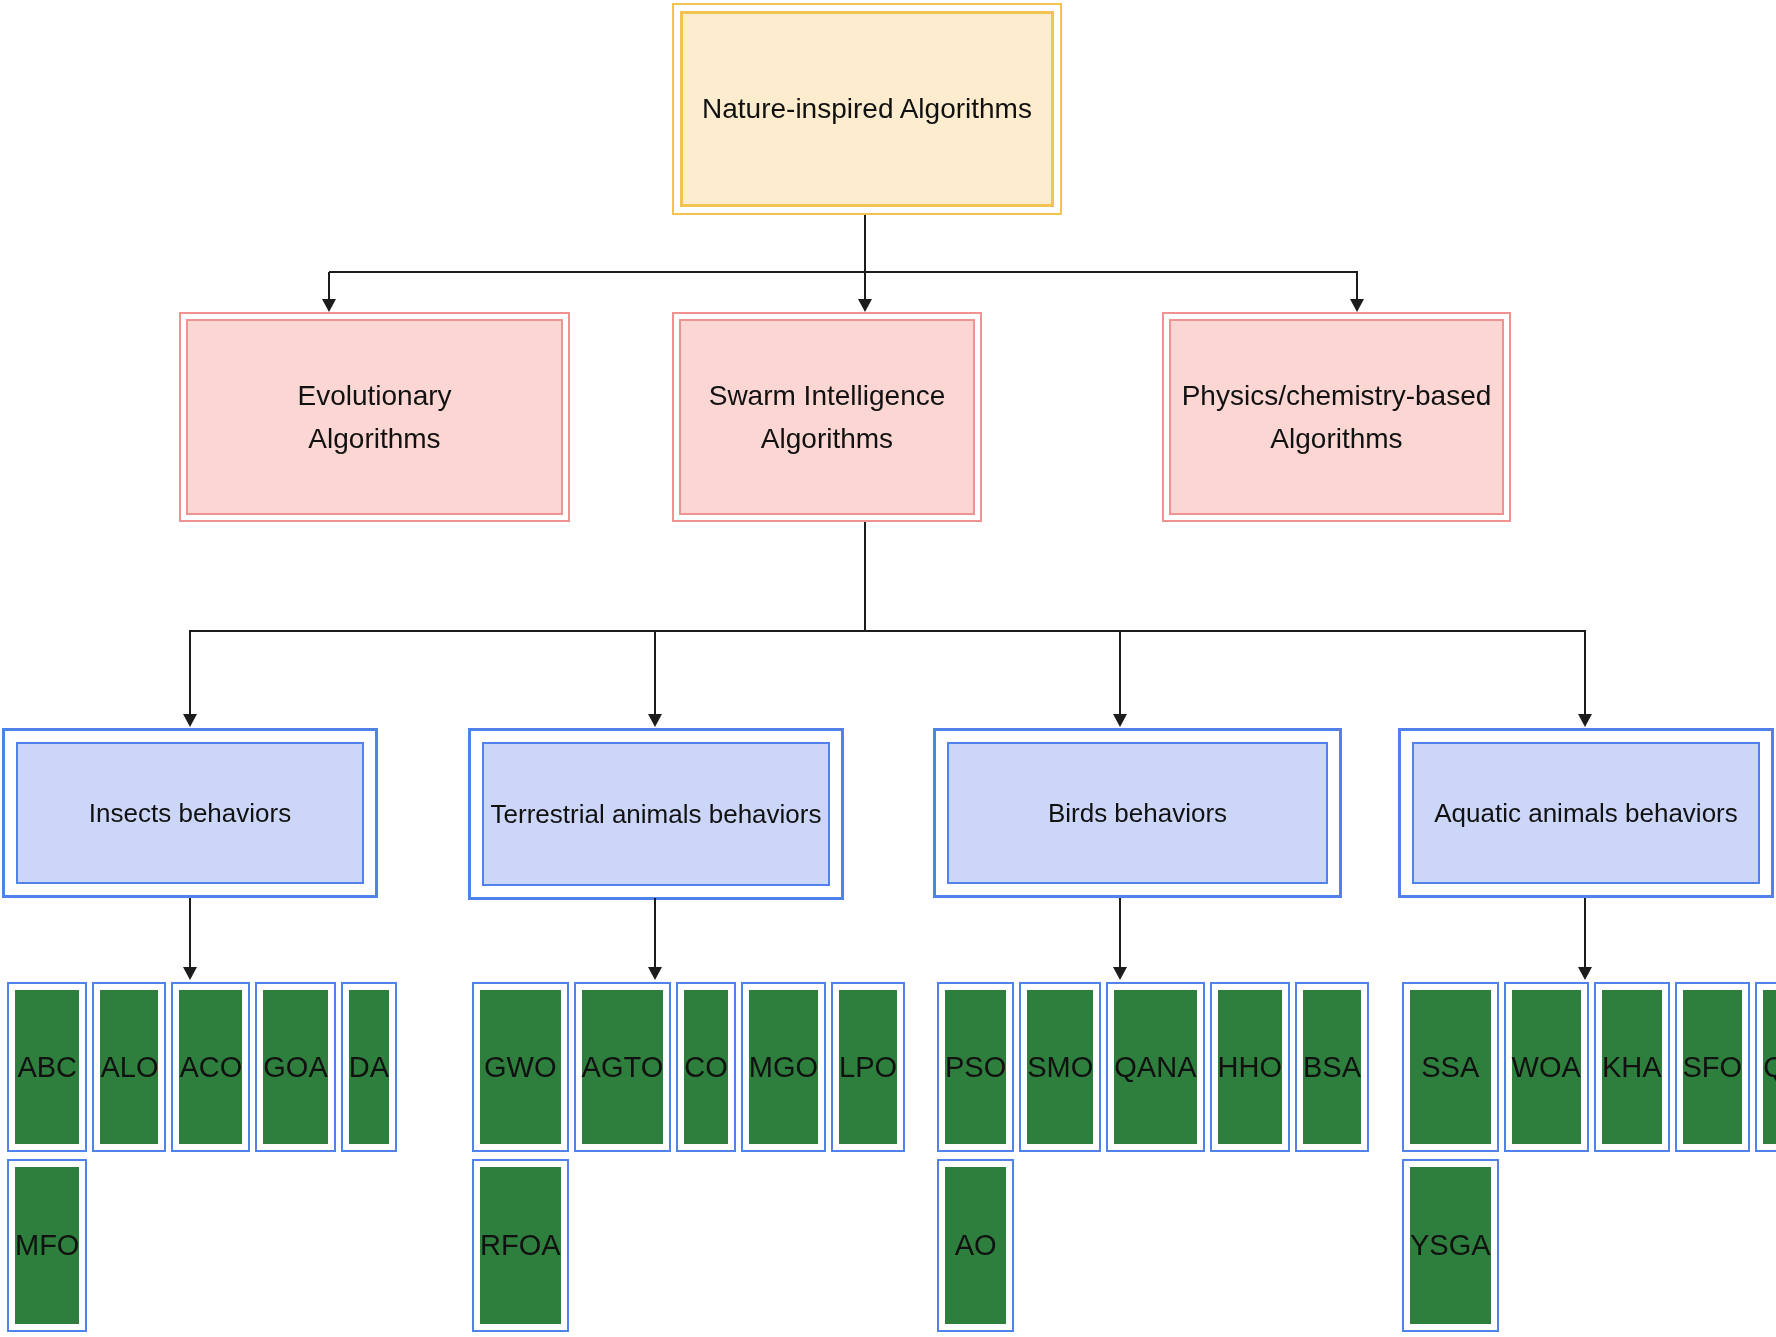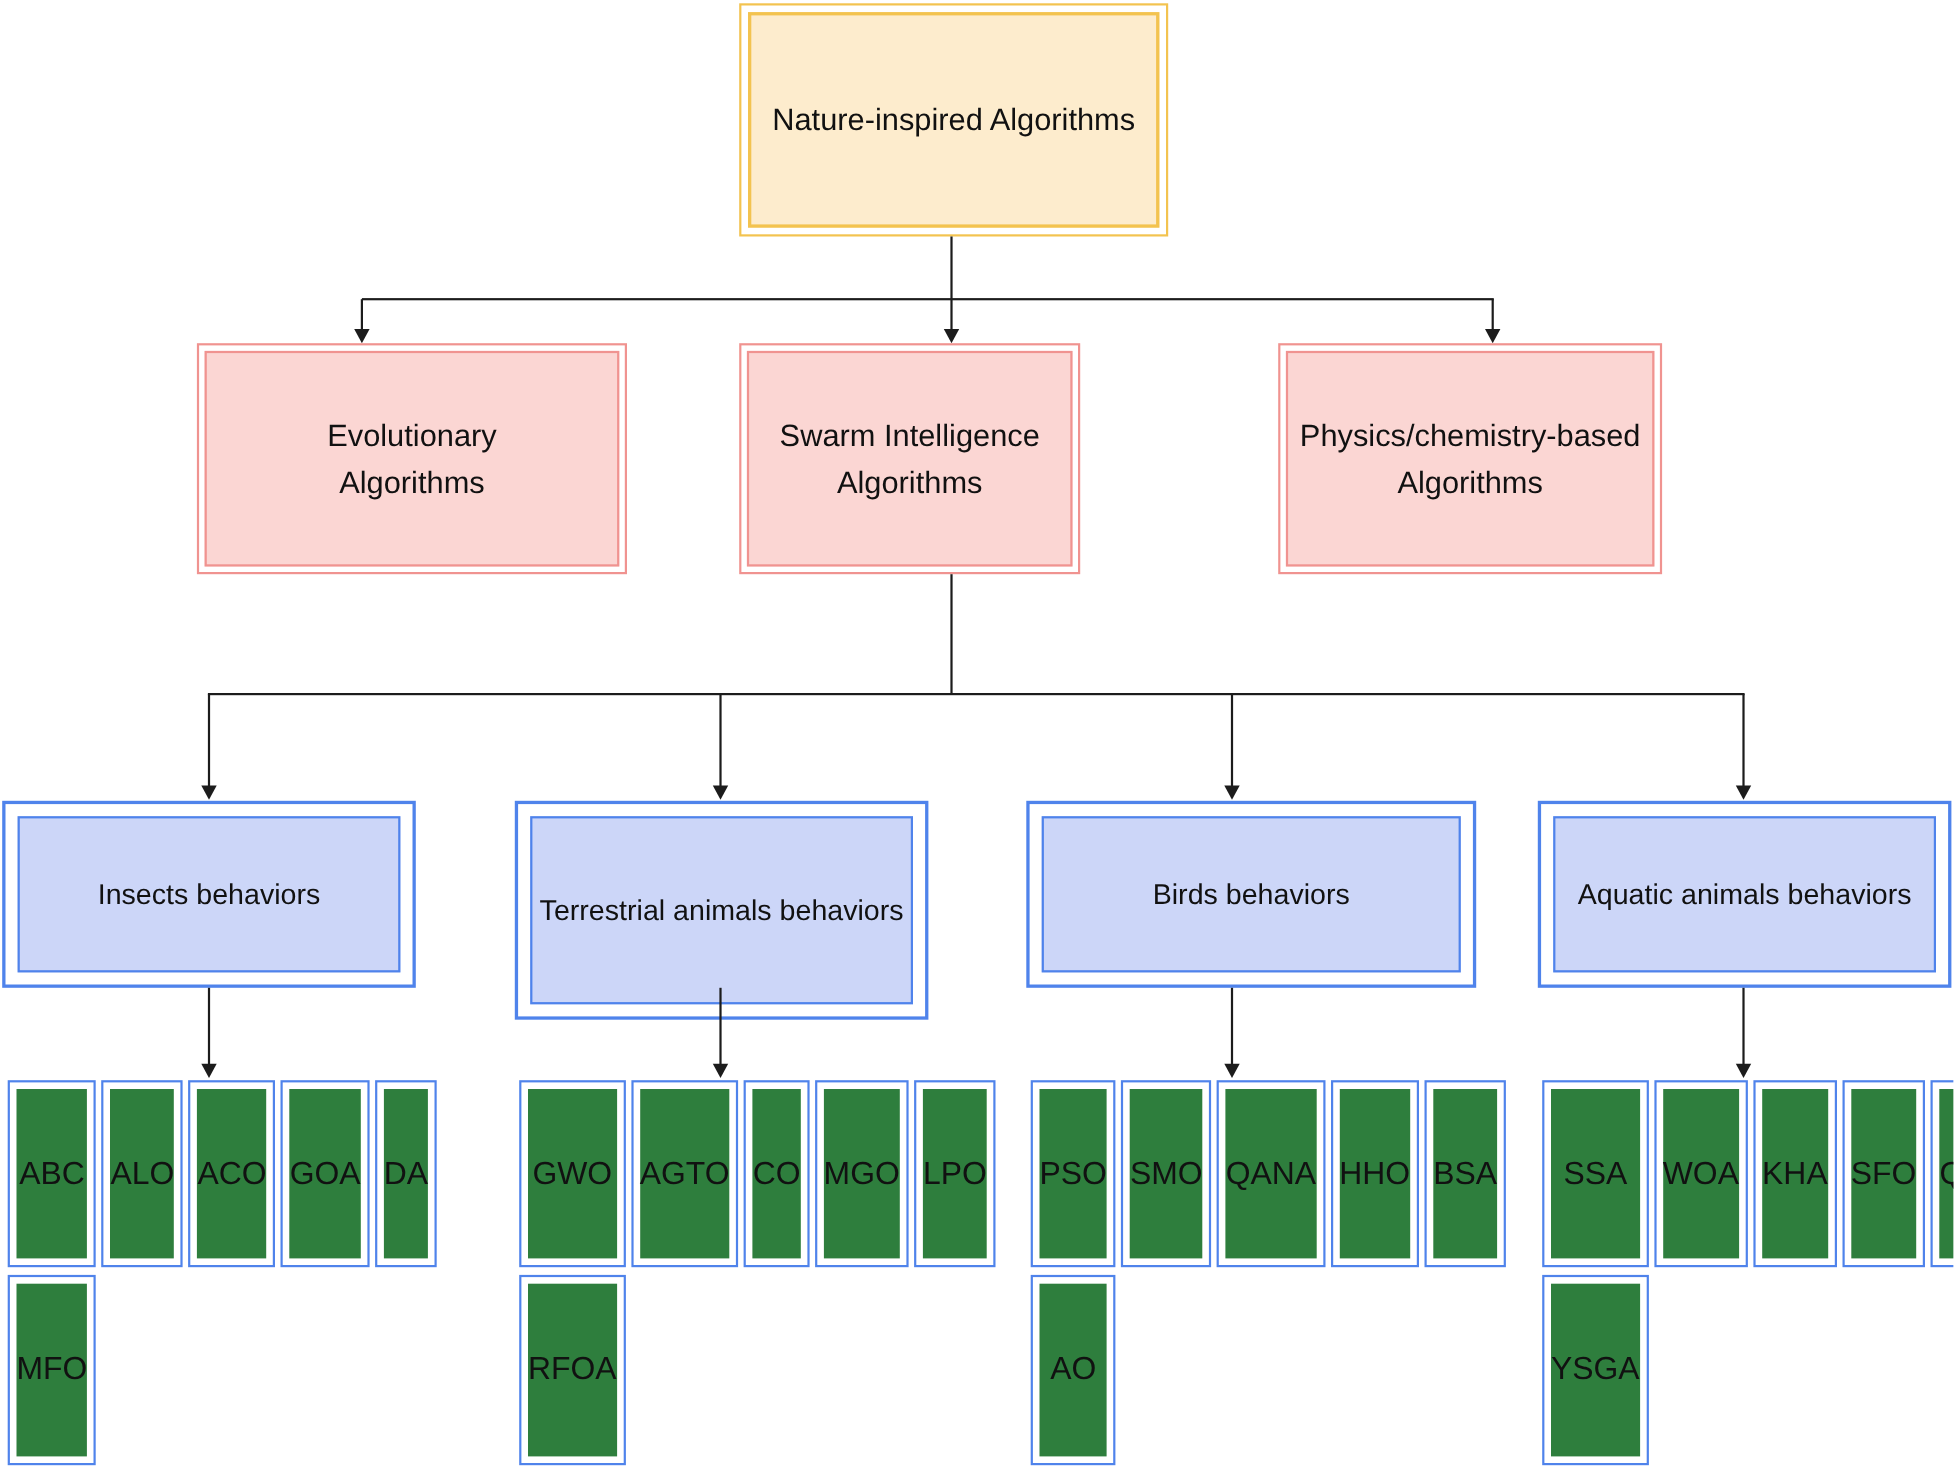--- a/index.html
+++ b/index.html
@@ -95,21 +95,21 @@
   <div class="ah" style="left:183px;top:714px;"></div>
   <div class="ah" style="left:648px;top:714px;"></div>
   <div class="ah" style="left:1113px;top:714px;"></div>
   <div class="ah" style="left:1578px;top:714px;"></div>
 
   <div class="node group-node" style="left:2px;top:728px;width:376px;height:170px;">
     <div class="node-inner">
       <span>Insects behaviors</span>
     </div>
   </div>
-  <div class="node group-node" style="left:468px;top:728px;width:376px;height:199px;">
+  <div class="node group-node" style="left:468px;top:728px;width:376px;height:172px;">
     <div class="node-inner">
       <span>Terrestrial animals behaviors</span>
     </div>
   </div>
   <div class="node group-node" style="left:933px;top:728px;width:409px;height:170px;">
     <div class="node-inner">
       <span>Birds behaviors</span>
     </div>
   </div>
   <div class="node group-node" style="left:1398px;top:728px;width:376px;height:170px;">

